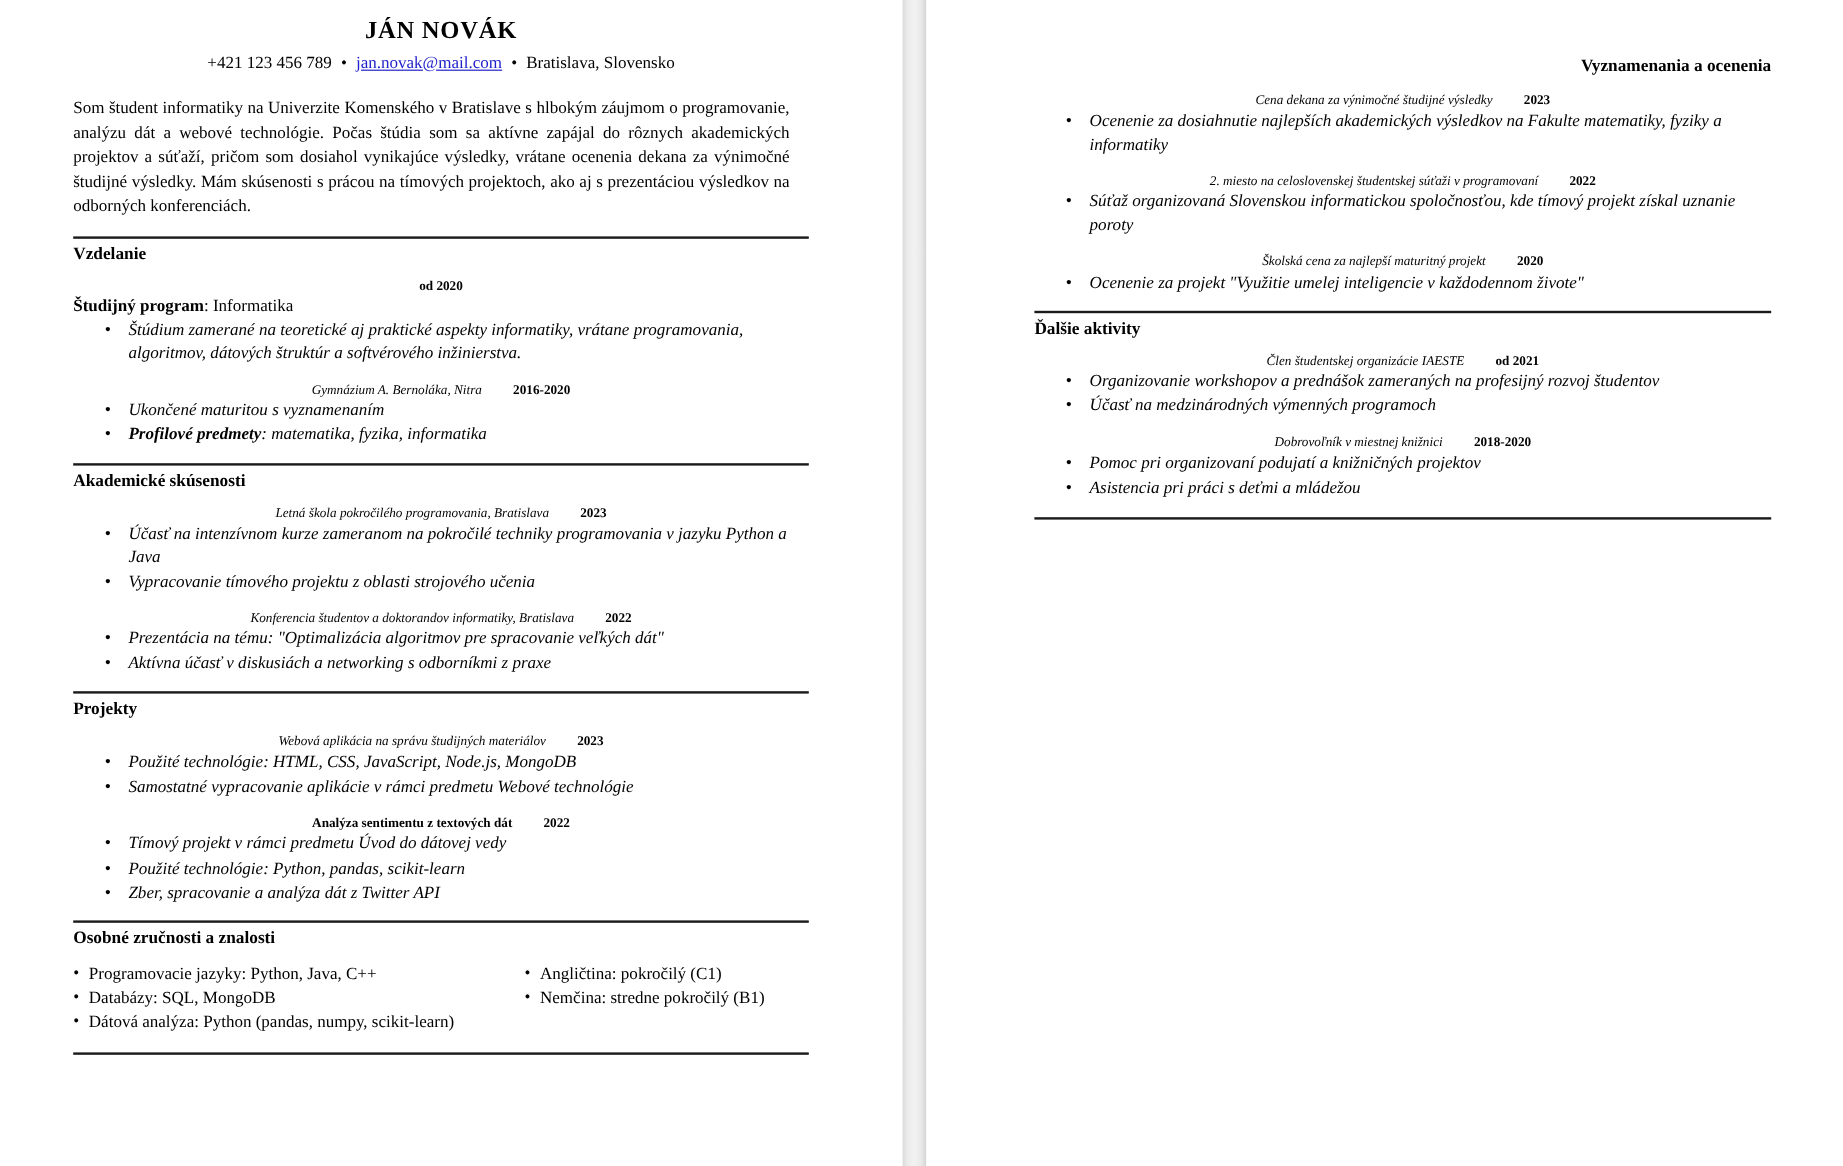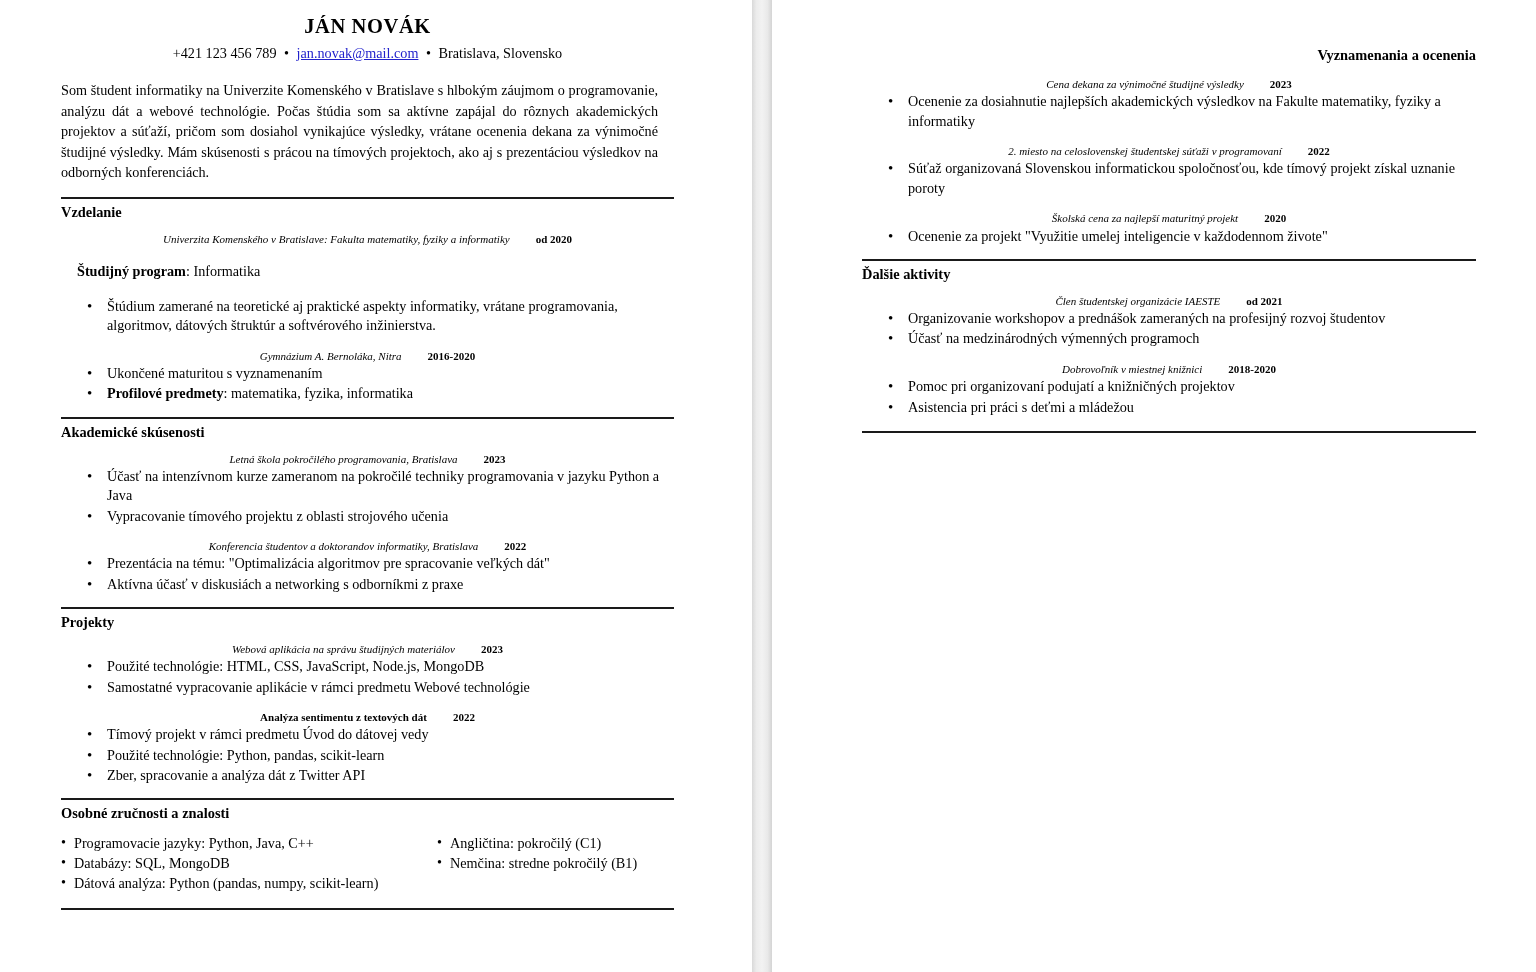--- a/index.html
+++ b/index.html
@@ -43,28 +43,28 @@
   }
 
   .entry{margin:0 0 13px 0;}
   .entry-head{
     display:flex;align-items:baseline;justify-content:center;
     font-size:11px;line-height:1.32;gap:26px;
   }
   .entry-title{font-style:italic;}
   .entry-title.bold-title{font-style:normal;font-weight:bold;}
   .entry-date{font-weight:bold;white-space:nowrap;}
-  .entry-sub{font-size:14.2px;line-height:1.32;margin:16px;}
+  .entry-sub{font-size:14.2px;line-height:1.32;margin:0;}
   .entry-sub b{font-weight:bold;}
 
   ul.bullets{
     margin:1px 0 0 0;padding:0 0 0 46px;list-style:none;font-size:14.2px;
   }
   ul.bullets li{
-    position:relative;line-height:1.36;margin:0 0 1px 0;padding-left:0;
+    position:relative;line-height:1.36;margin:0 0 1px 0;padding-left:0;font-style:italic;
   }
   ul.bullets li::before{
     content:"\2022";position:absolute;left:-20px;top:-1px;font-size:15px;
   }
   ul.bullets li b{font-weight:bold;}
 
   .skills{display:flex;margin:10px 0 0 0;font-size:14.2px;}
   .skills-col{line-height:1.42;}
   .skills-col.left{width:376px;}
   .skills-col.right{width:auto;}
@@ -88,21 +88,20 @@
       <span>Bratislava, Slovensko</span>
     </div>
 
     <p class="summary">Som študent informatiky na Univerzite Komenského v Bratislave s hlbokým záujmom o programovanie, analýzu dát a webové technológie. Počas štúdia som sa aktívne zapájal do rôznych akademických projektov a súťaží, pričom som dosiahol vynikajúce výsledky, vrátane ocenenia dekana za výnimočné študijné výsledky. Mám skúsenosti s prácou na tímových projektoch, ako aj s prezentáciou výsledkov na odborných konferenciách.</p>
 
     <hr class="rule">
     <h2 class="section-title">Vzdelanie</h2>
 
     <div class="entry">
       <div class="entry-head">
-        <span class="entry-title">Univerzita Komenského v Bratislave: Fakulta matematiky, fyziky a informatiky</span>
         <span class="entry-date">od 2020</span>
       </div>
       <p class="entry-sub"><b>Študijný program</b><span>: Informatika</span></p>
       <ul class="bullets">
         <li>Štúdium zamerané na teoretické aj praktické aspekty informatiky, vrátane programovania, algoritmov, dátových štruktúr a softvérového inžinierstva.</li>
       </ul>
     </div>
 
     <div class="entry">
       <div class="entry-head">

